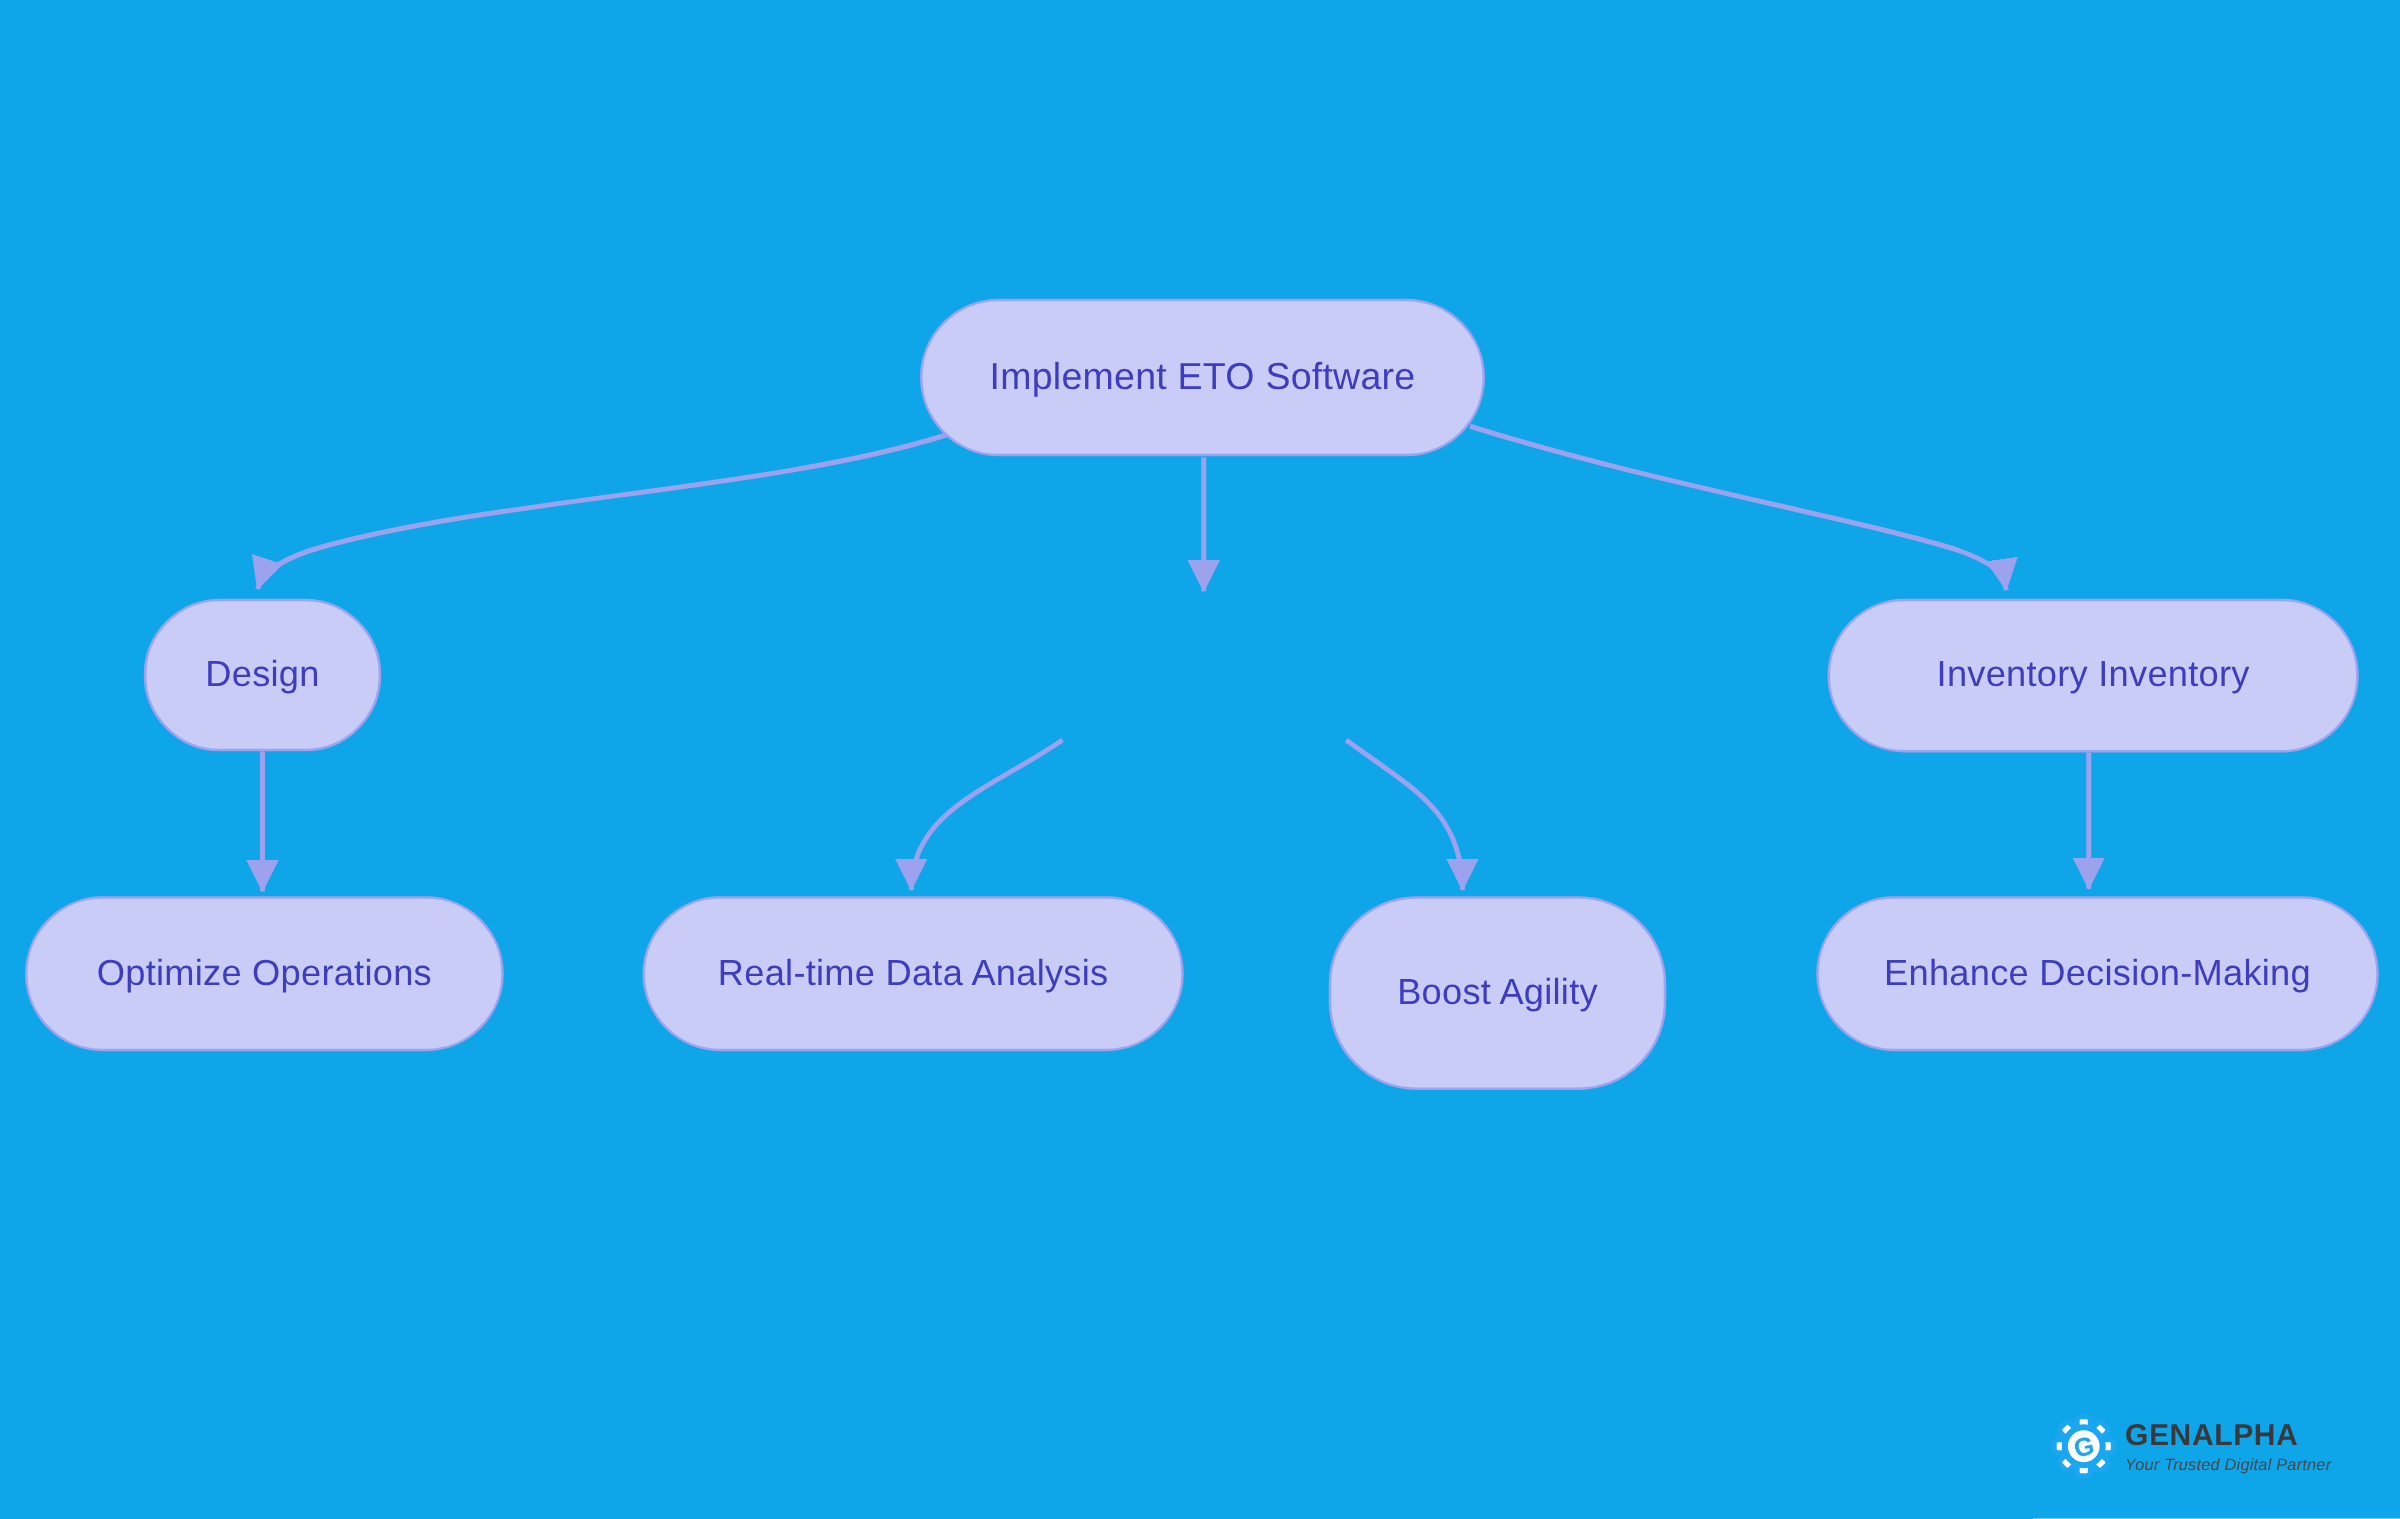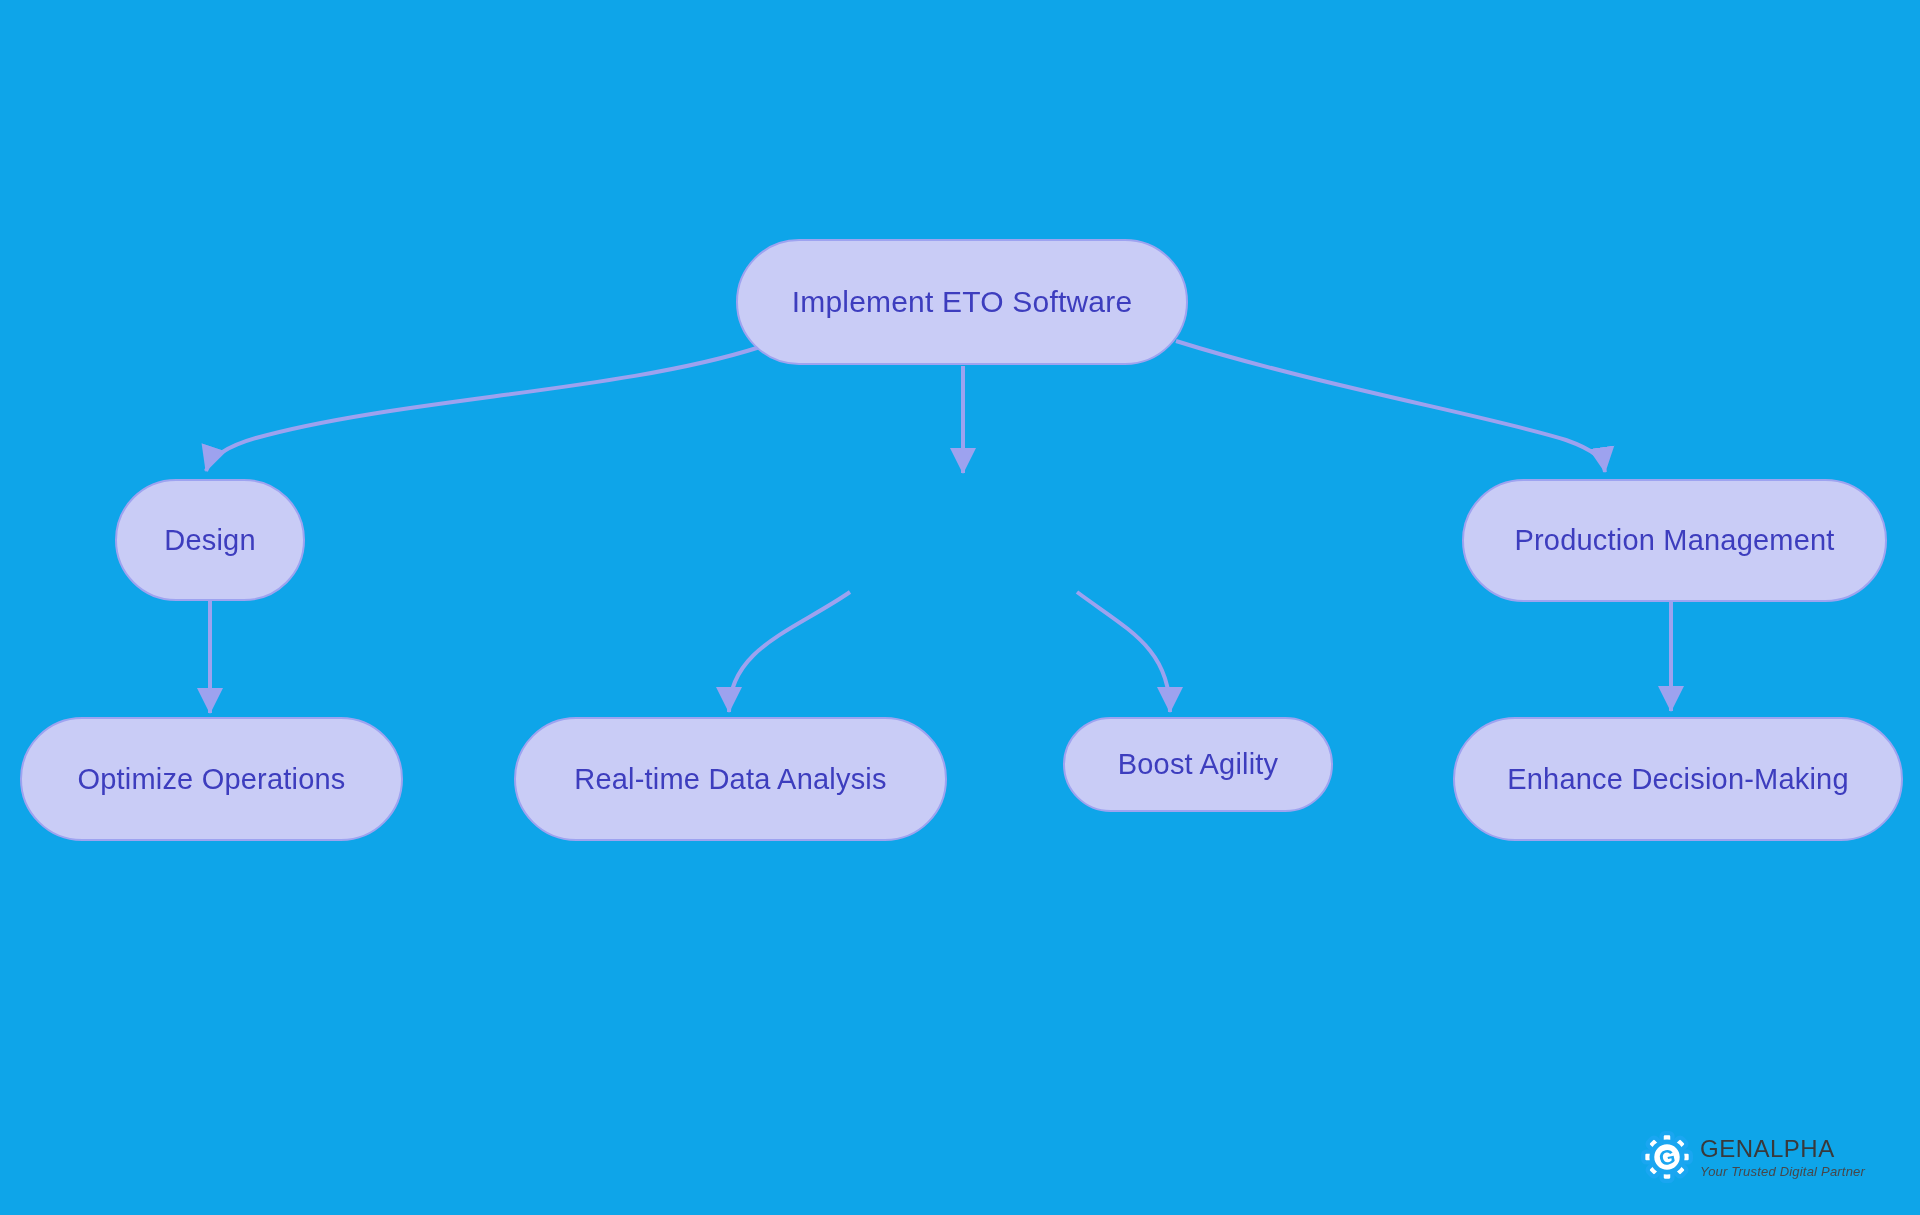--- a/index.html
+++ b/index.html
@@ -23,31 +23,31 @@
     box-sizing:border-box;
     text-align:center;
     white-space:nowrap;
   }
   #n-implement{left:736px;top:239px;width:452px;height:126px;font-size:30px;}
   #n-design{left:115px;top:479px;width:190px;height:122px;}
   #n-production{left:840px;top:477px;width:247px;height:123px;}
   #n-inventory{left:1462px;top:479px;width:425px;height:123px;}
   #n-optimize{left:20px;top:717px;width:383px;height:124px;text-align:right;}
   #n-realtime{left:514px;top:717px;width:433px;height:124px;}
-  #n-boost{left:1063px;top:717px;width:270px;height:95px;justify-content:center;}
+  #n-boost{left:1063px;top:717px;width:270px;height:155px;justify-content:center;}
   #n-enhance{left:1453px;top:717px;width:450px;height:124px;justify-content:center;}
 
   .logo{
     position:absolute;left:1641px;top:1131px;
     display:flex;align-items:flex-start;
   }
   .logo-gear{width:52px;height:52px;flex:0 0 auto;}
   .logo-text{margin-left:7px;padding-top:6px;}
   .brand{
-    font-size:24px;font-weight:400;color:#39393b;
+    font-size:24px;font-weight:700;color:#39393b;
     letter-spacing:0.5px;line-height:1;
   }
   .tagline{
     font-size:13px;font-style:italic;color:#47474a;
     margin-top:4px;line-height:1;letter-spacing:0.2px;
   }
 </style>
 </head>
 <body>
 
@@ -70,21 +70,21 @@
     </g>
   </svg>
 
   <div class="node" id="n-implement">
     <span>Implement ETO Software</span>
   </div>
   <div class="node" id="n-design">
     <span>Design</span>
   </div>
   <div class="node" id="n-inventory">
-    <span>Production Management</span>
+    <span>Inventory Inventory</span>
   </div>
   <div class="node" id="n-optimize">
     <span>Optimize Operations</span>
   </div>
   <div class="node" id="n-realtime">
     <span>Real-time Data Analysis</span>
   </div>
   <div class="node" id="n-boost">
     <span>Boost Agility</span>
   </div>

